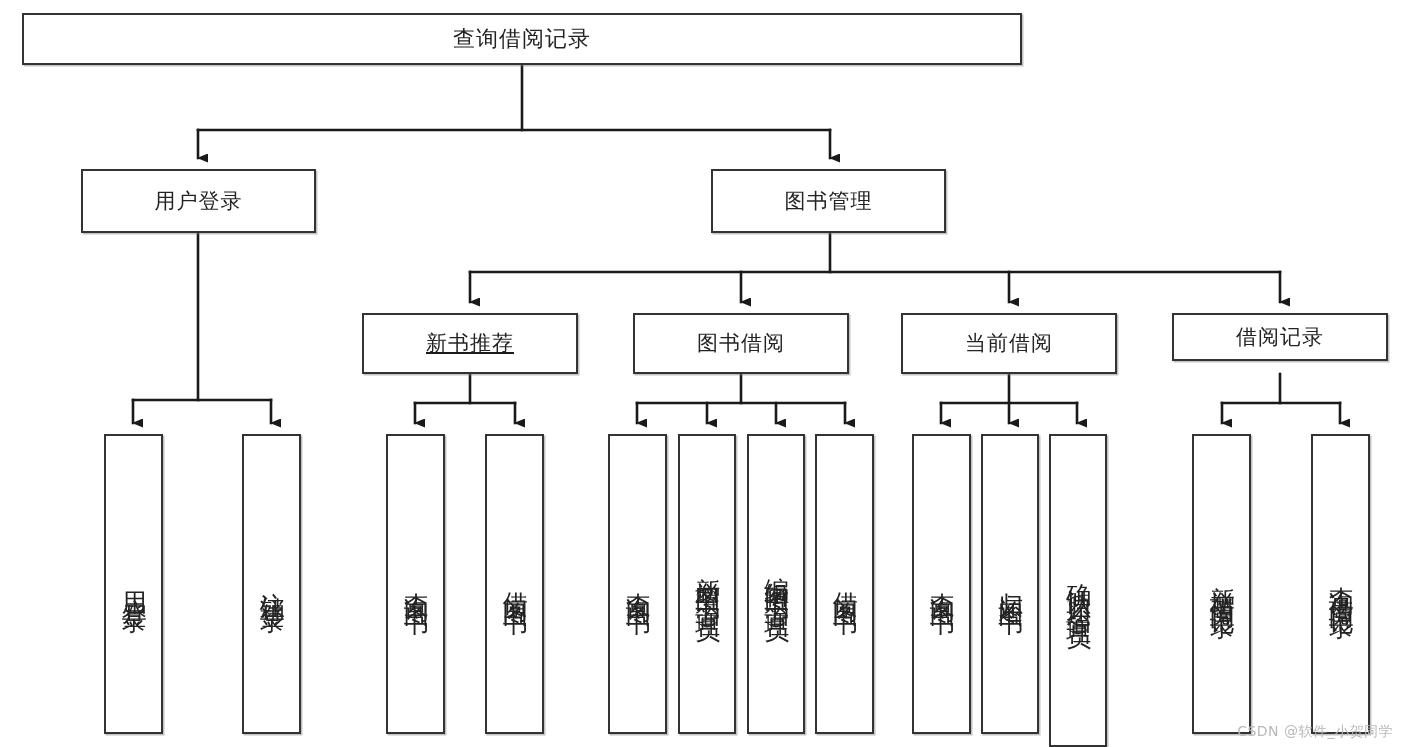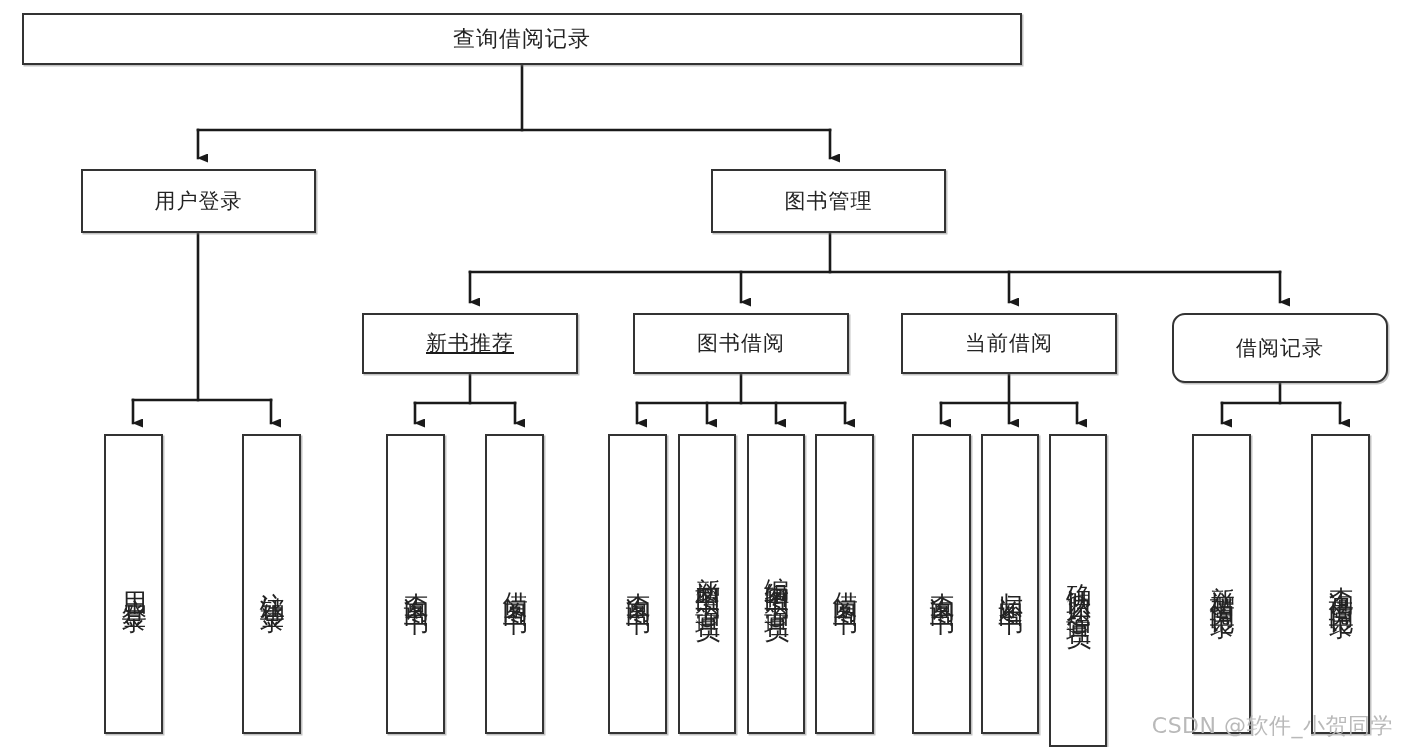--- a/index.html
+++ b/index.html
@@ -58,21 +58,21 @@
     line-height:1.05;
     letter-spacing:6px;
     white-space:nowrap;
     text-align:center;
   }
   
   #watermark{
     position:absolute;
     right:12px;
     bottom:6px;
-    font-size:22px;
+    font-size:14px;
     color:#b9b9b9;
     letter-spacing:.5px;
     z-index:5;
     white-space:nowrap;
   }
 </style>
 </head>
 <body>
 
 <div id="canvas">
@@ -140,21 +140,21 @@
 
   <div class="node lvl3" style="left:362px;top:313px;width:216px;height:61px;text-decoration:underline;">
     <span class="label">新书推荐</span>
   </div>
   <div class="node lvl3" style="left:901px;top:313px;width:216px;height:61px;">
     <span class="label">当前借阅</span>
   </div>
   <div class="node lvl3" style="left:633px;top:313px;width:216px;height:61px;">
     <span class="label">图书借阅</span>
   </div>
-  <div class="node lvl3" style="left:1172px;top:313px;width:216px;height:70px;border-radius:13px;">
+  <div class="node lvl3" style="left:1172px;top:313px;width:216px;height:48px;">
     <span class="label">借阅记录</span>
   </div>
 
   <div class="node leaf" style="left:104px;top:434px;width:59px;height:300px;">
     <span class="label">用户登录</span>
   </div>
   <div class="node leaf" style="left:242px;top:434px;width:59px;height:300px;">
     <span class="label">注销登录</span>
   </div>
 

